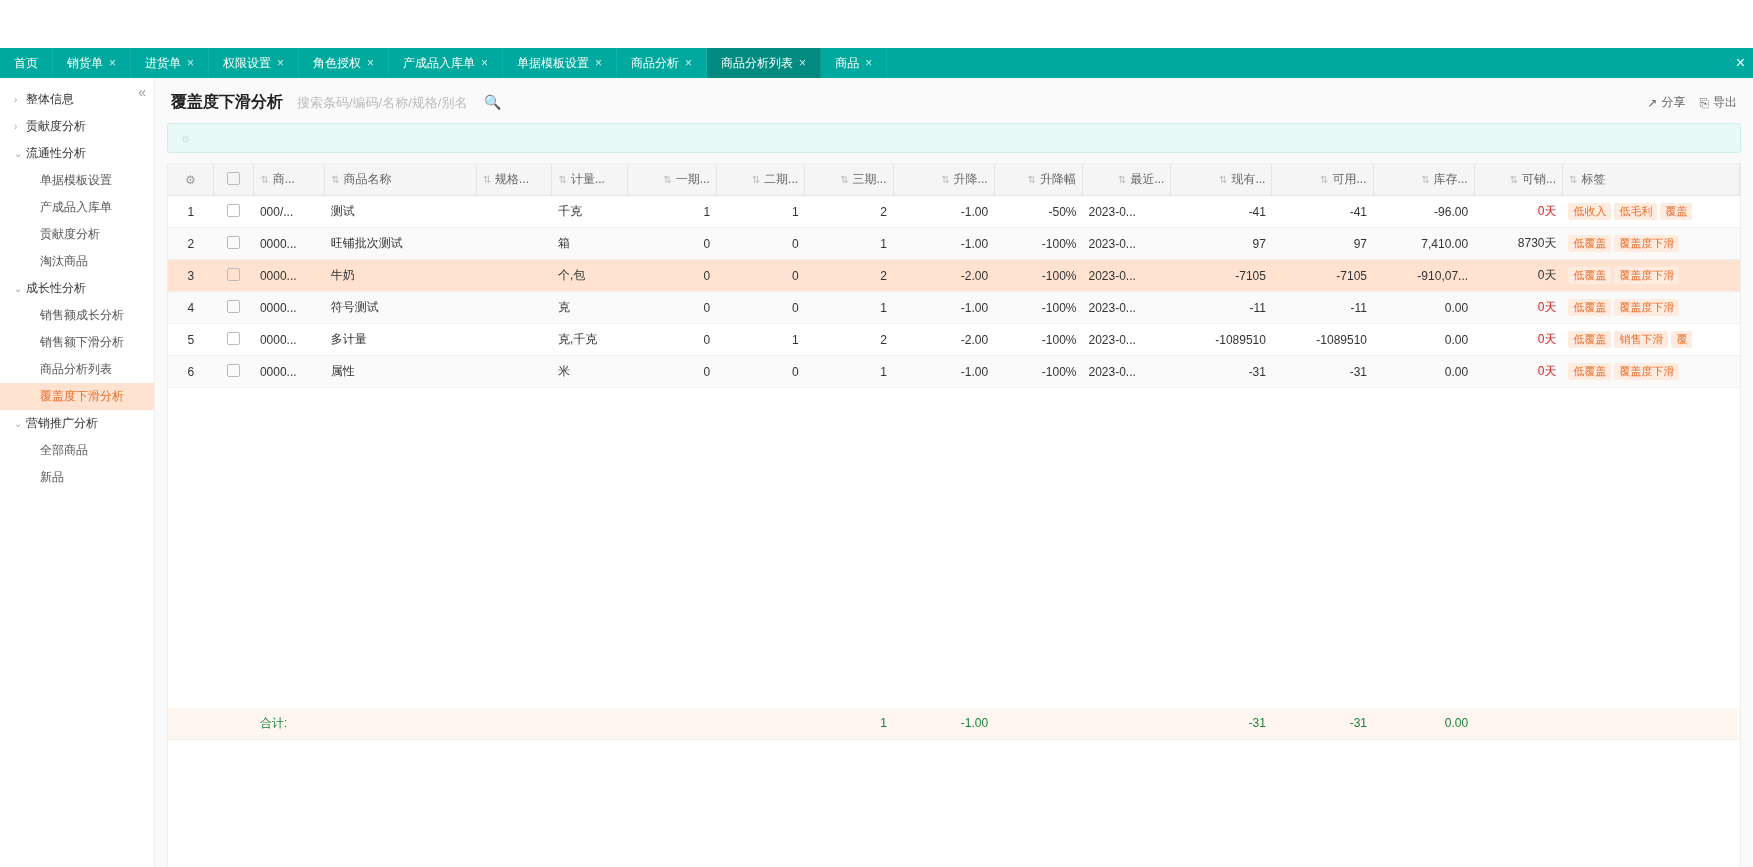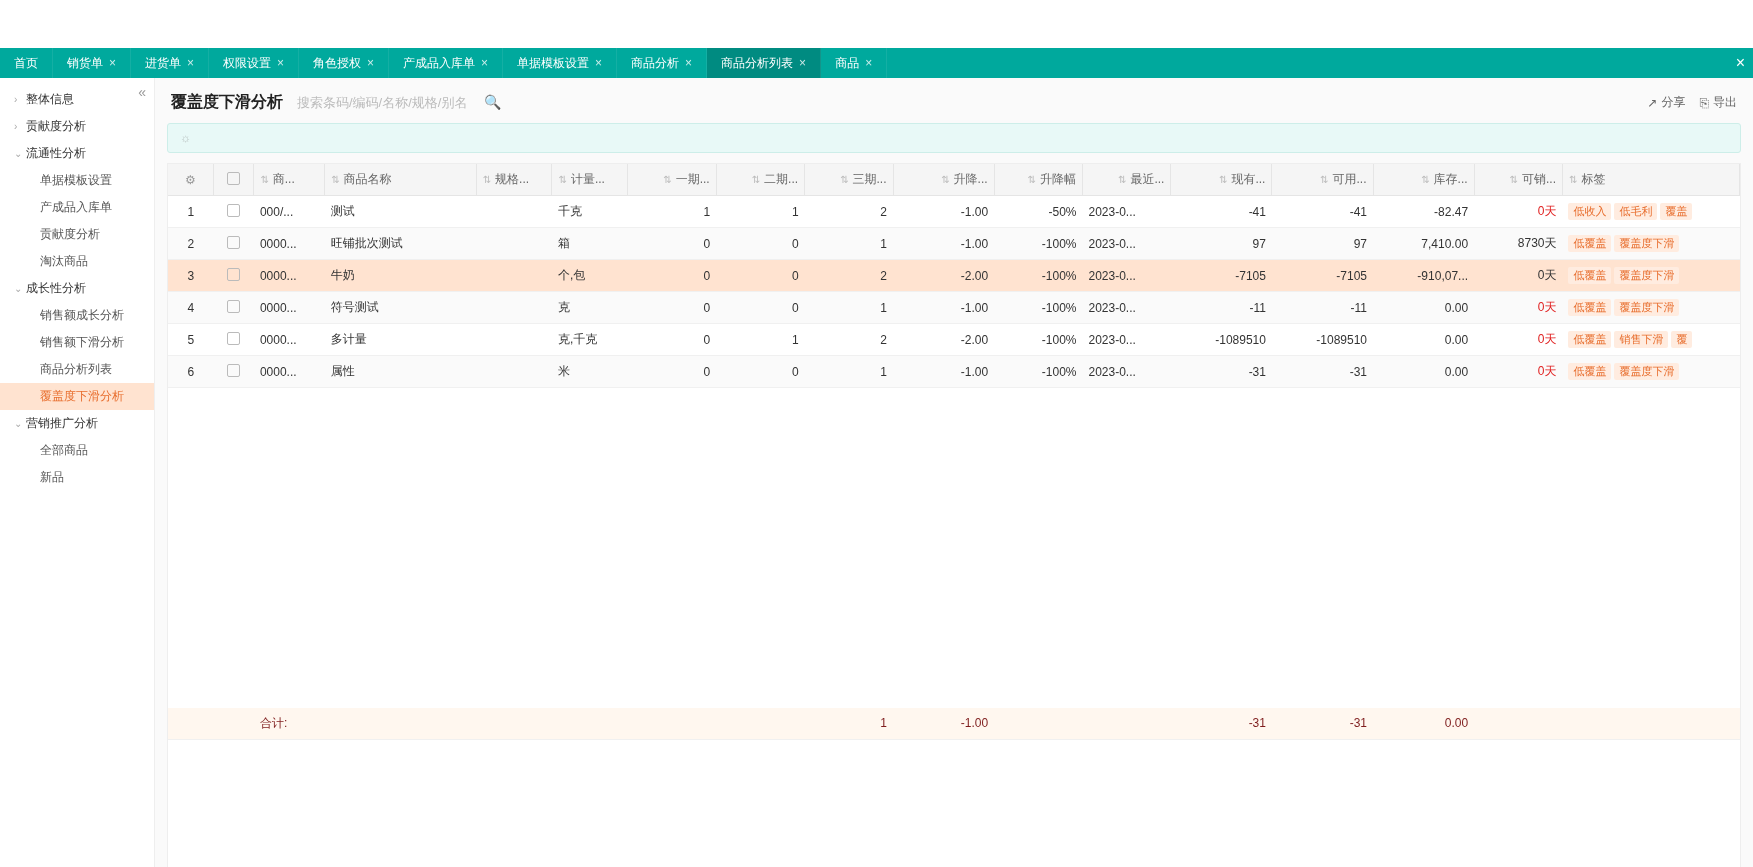--- a/index.html
+++ b/index.html
@@ -48,21 +48,21 @@
 tbody tr.highlight td { color:#333; }
 tbody tr.zebra { background:#fafafa; }
 .num { text-align: right; }
 .center { text-align: center; }
 .red { color: #e02020; }
 .tag { display: inline-block; background: #ffece0; color: #e86e2e; padding: 1px 5px; border-radius: 2px; font-size: 11px; margin-right: 3px; font-family: Liberation Mono, monospace; }
 .checkbox { width:13px; height:13px; border:1px solid #bbb; border-radius:2px; display:inline-block; }
 .gear { color:#999; }
 
 .summary-row { background:#fff7ef; }
-.summary-row td { color:#7f1d1d; }
+.summary-row td { color:#15803d; }
 
 
 .pager { display: flex; align-items: center; justify-content: flex-end; gap: 12px; padding: 8px 6px 4px; color: #666; font-size:12px; }
 .pager .sel { border:1px solid #ccc; padding:1px 18px 1px 6px; background:#fff; position:relative; }
 .pager .sel::after { content:"⌄"; position:absolute; right:4px; top:-1px; color:#888; }
 .pager .pg-btn { color:#ccc; cursor:pointer; padding:0 2px;}
 .pager input { width:34px; text-align:center; border:1px solid #ccc; height:18px; }
 </style>
 </head>
 <body>
@@ -173,21 +173,21 @@
               <td></td>
               <td>千克</td>
               <td class="num">1</td>
               <td class="num">1</td>
               <td class="num">2</td>
               <td class="num">-1.00</td>
               <td class="num">-50%</td>
               <td>2023-0...</td>
               <td class="num">-41</td>
               <td class="num">-41</td>
-              <td class="num">-82.47</td>
+              <td class="num">-96.00</td>
               <td class="num red">0天</td>
               <td><span class="tag">低收入</span><span class="tag">低毛利</span><span class="tag">覆盖</span></td>
             </tr>
             <tr class="zebra">
               <td class="center">2</td>
               <td class="center"><span class="checkbox"></span></td>
               <td>0000...</td>
               <td>旺铺批次测试</td>
               <td></td>
               <td>箱</td>

